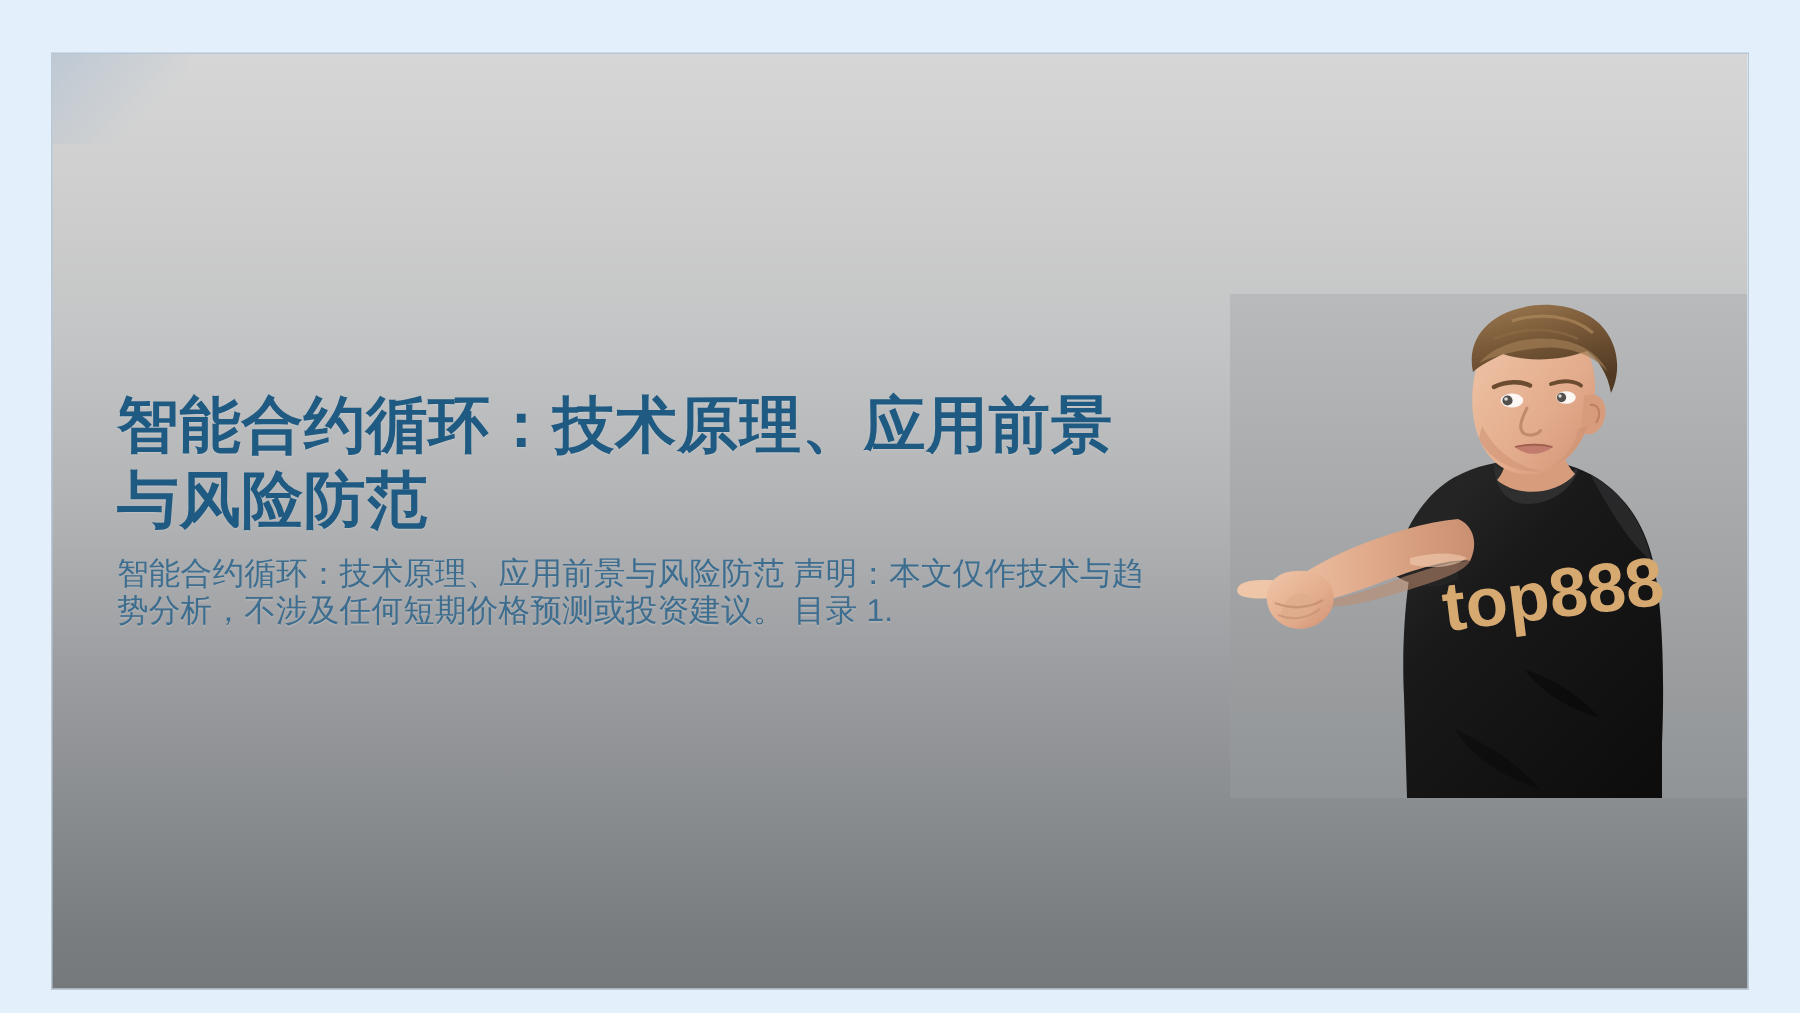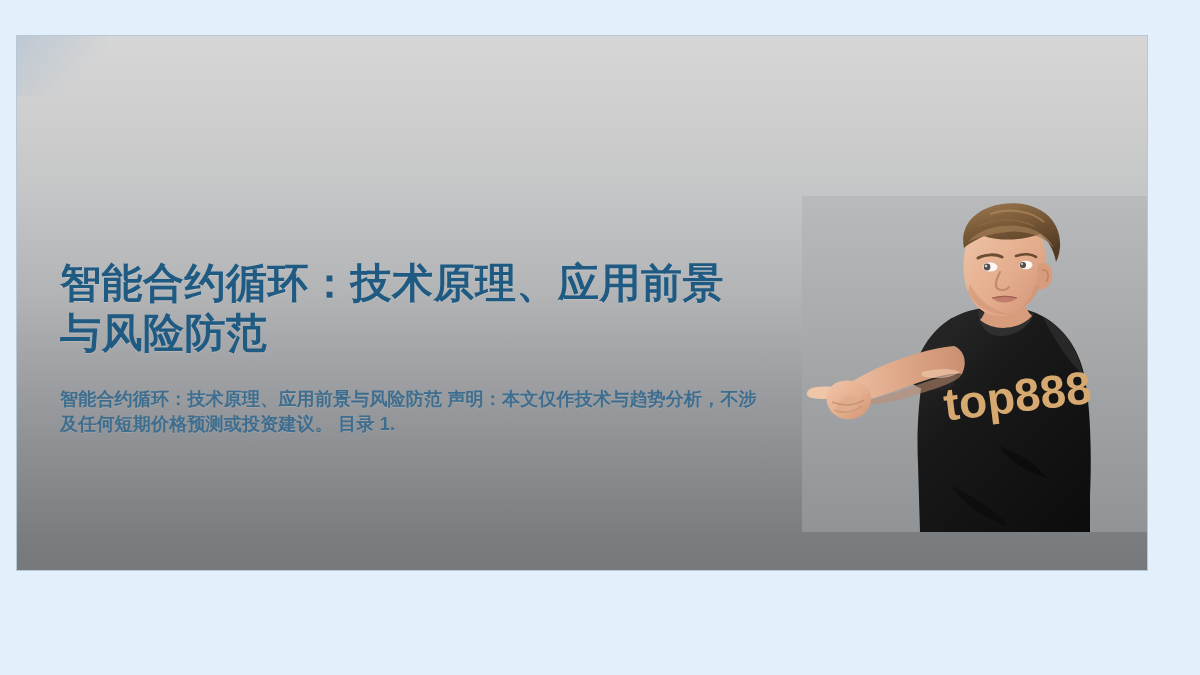--- a/index.html
+++ b/index.html
@@ -10,22 +10,22 @@
     font-family:"Liberation Sans","DejaVu Sans",sans-serif;
   }
   body {
     background:#e3f0fc;
     position:relative;
   }
 
   
   .slide {
     position:absolute;
-    left:17px; top:36px;
-    width:1130px; height:534px;
+    left:35px; top:36px;
+    width:1130px; height:623px;
     background:linear-gradient(180deg,
         #d6d6d6 0%,
         #cfcfcf 14%,
         #c4c5c6 30%,
         #b2b4b6 48%,
         #9b9da0 66%,
         #888b8e 82%,
         #7a7d80 94%,
         #76797c 100%);
     overflow:hidden;
@@ -49,24 +49,24 @@
   .slide-title {
     font-size:41px;
     line-height:50px;
     font-weight:700;
     color:#1f5a82;
     letter-spacing:.5px;
     text-shadow:0 1px 1px rgba(255,255,255,.18);
     word-break:break-word;
   }
   .slide-subtitle {
-    margin-top:29px;
-    font-size:18px;
+    margin-top:12px;
+    font-size:21px;
     line-height:25px;
-    font-weight:700;
+    font-weight:400;
     color:#3d6d8f;
     letter-spacing:.2px;
     text-shadow:0 1px 0 rgba(255,255,255,.12);
   }
 
   
   .photo {
     position:absolute;
     left:785px; top:160px;
     width:345px; height:340px;

